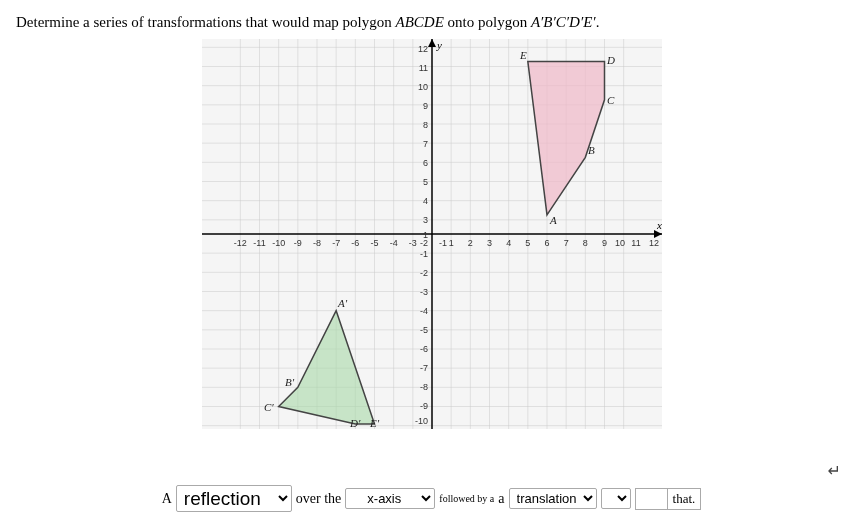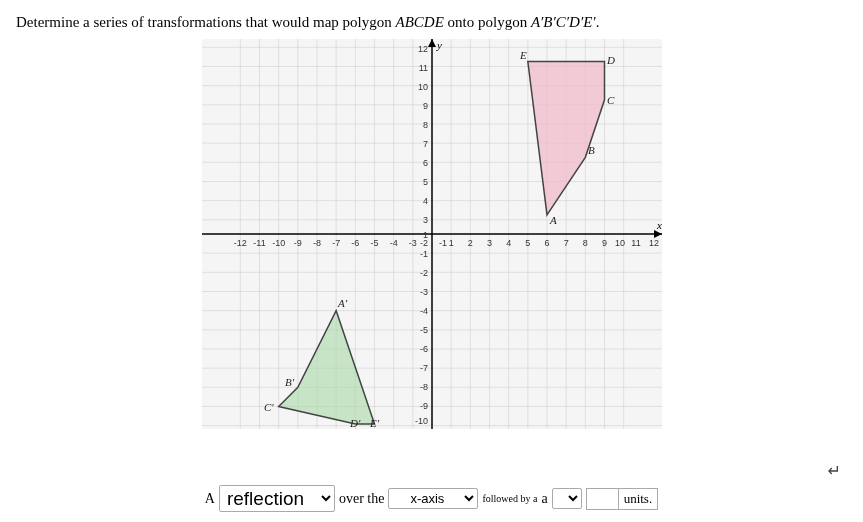--- a/index.html
+++ b/index.html
@@ -241,24 +241,29 @@
       <option>rotation</option>
       <option>translation</option>
     </select>
     <span style="font-size:14px;">over the</span>
     <select style="font-size:13px; border:1px solid #aaa; padding:1px 17px;">
       <option>x-axis</option>
       <option>y-axis</option>
     </select>
     <span style="font-size:10px;">followed by a</span>
     <span style="font-size:14px;">a</span>
+    <select style="font-size:13px; border:1px solid #aaa; padding:1px 3px;">
+      <option>translation</option>
+      <option>rotation</option>
+      <option>reflection</option>
+    </select>
     <select style="font-size:13px; border:1px solid #aaa; padding:1px 3px; width:30px;">
       <option></option>
     </select>
     <div class="units-box">
       <input class="units-input" type="text" value="" style="width: 32px; height: 22px; border-top: 1px solid rgb(170, 170, 170); border-bottom: 1px solid rgb(170, 170, 170); border-left: 1px solid rgb(170, 170, 170); border-image: initial; border-right: none; font-size: 13px;">
-      <span class="units-label" style="border:1px solid #aaa; padding:1px 5px; height:22px; display:flex; align-items:center; font-size:13px;">units.</span>
+      <span class="units-label" style="border:1px solid #aaa; padding:1px 5px; height:22px; display:flex; align-items:center; font-size:13px;">that.</span>
     </div>
   </div>
 
   <div class="cursor-icon" style="position:absolute; right:22px; bottom:42px; font-size:16px; color:#444;">↵</div>
 
 </div>
 
 </body></html>

